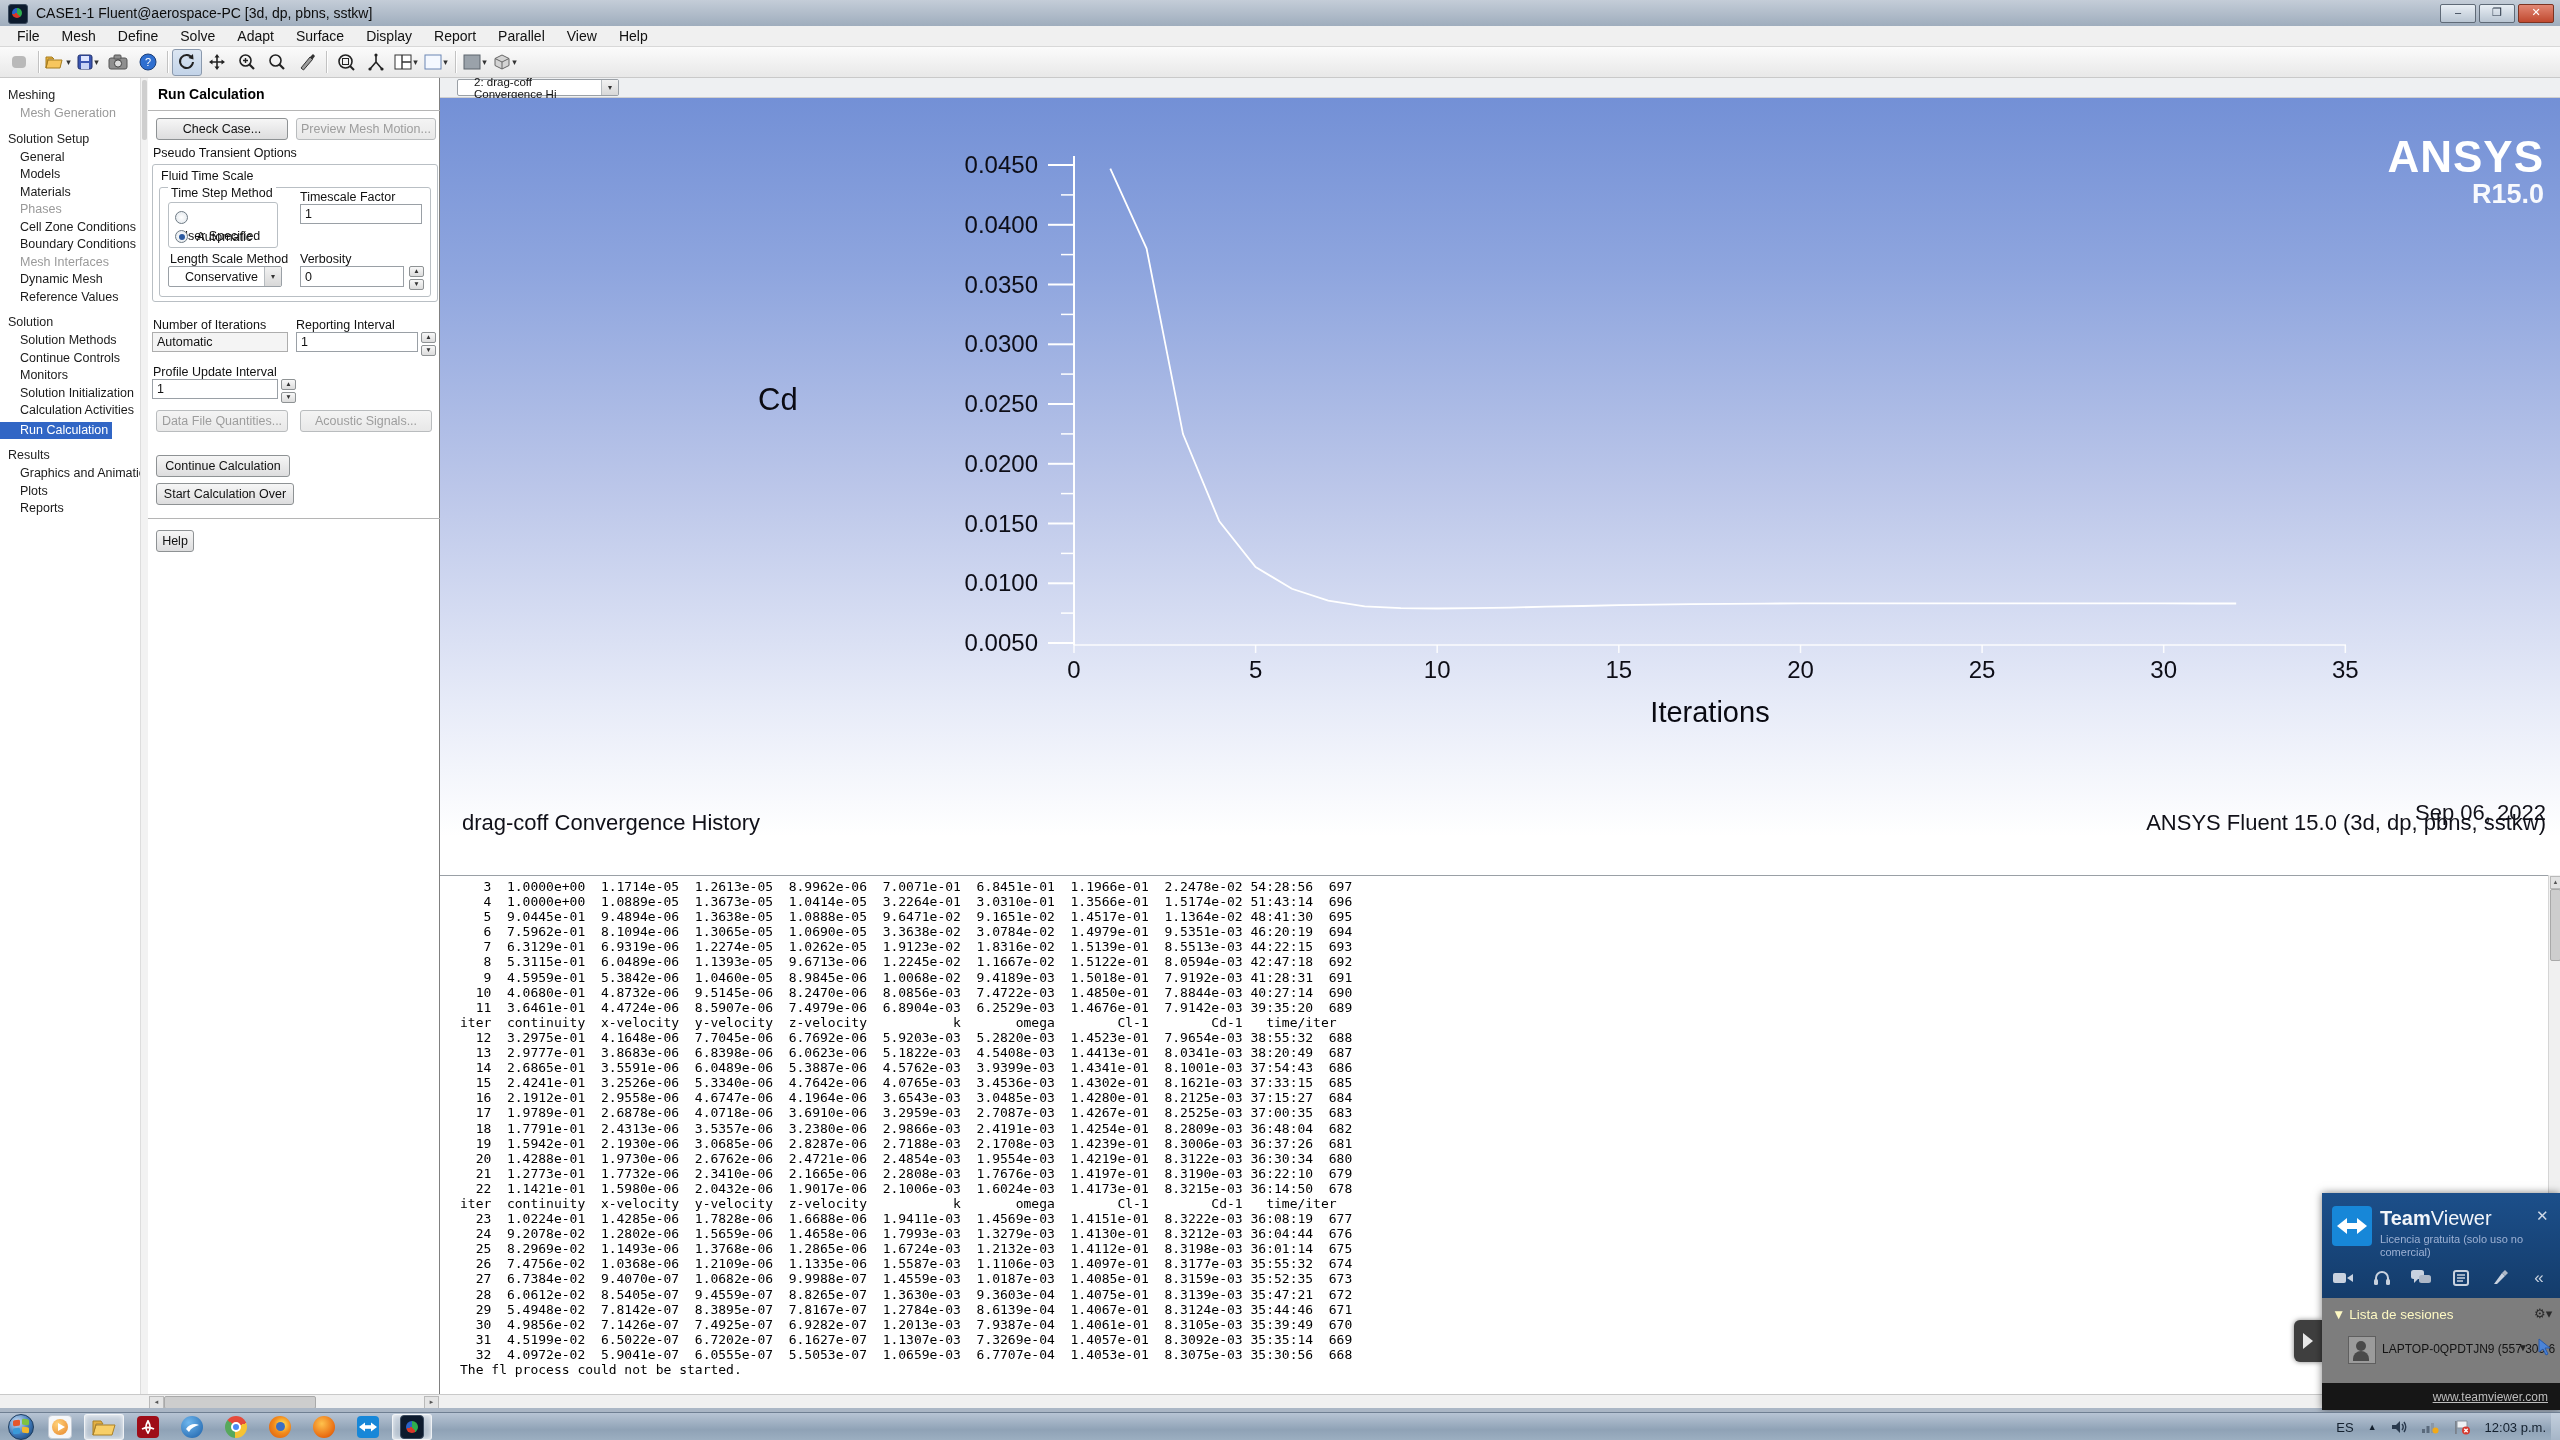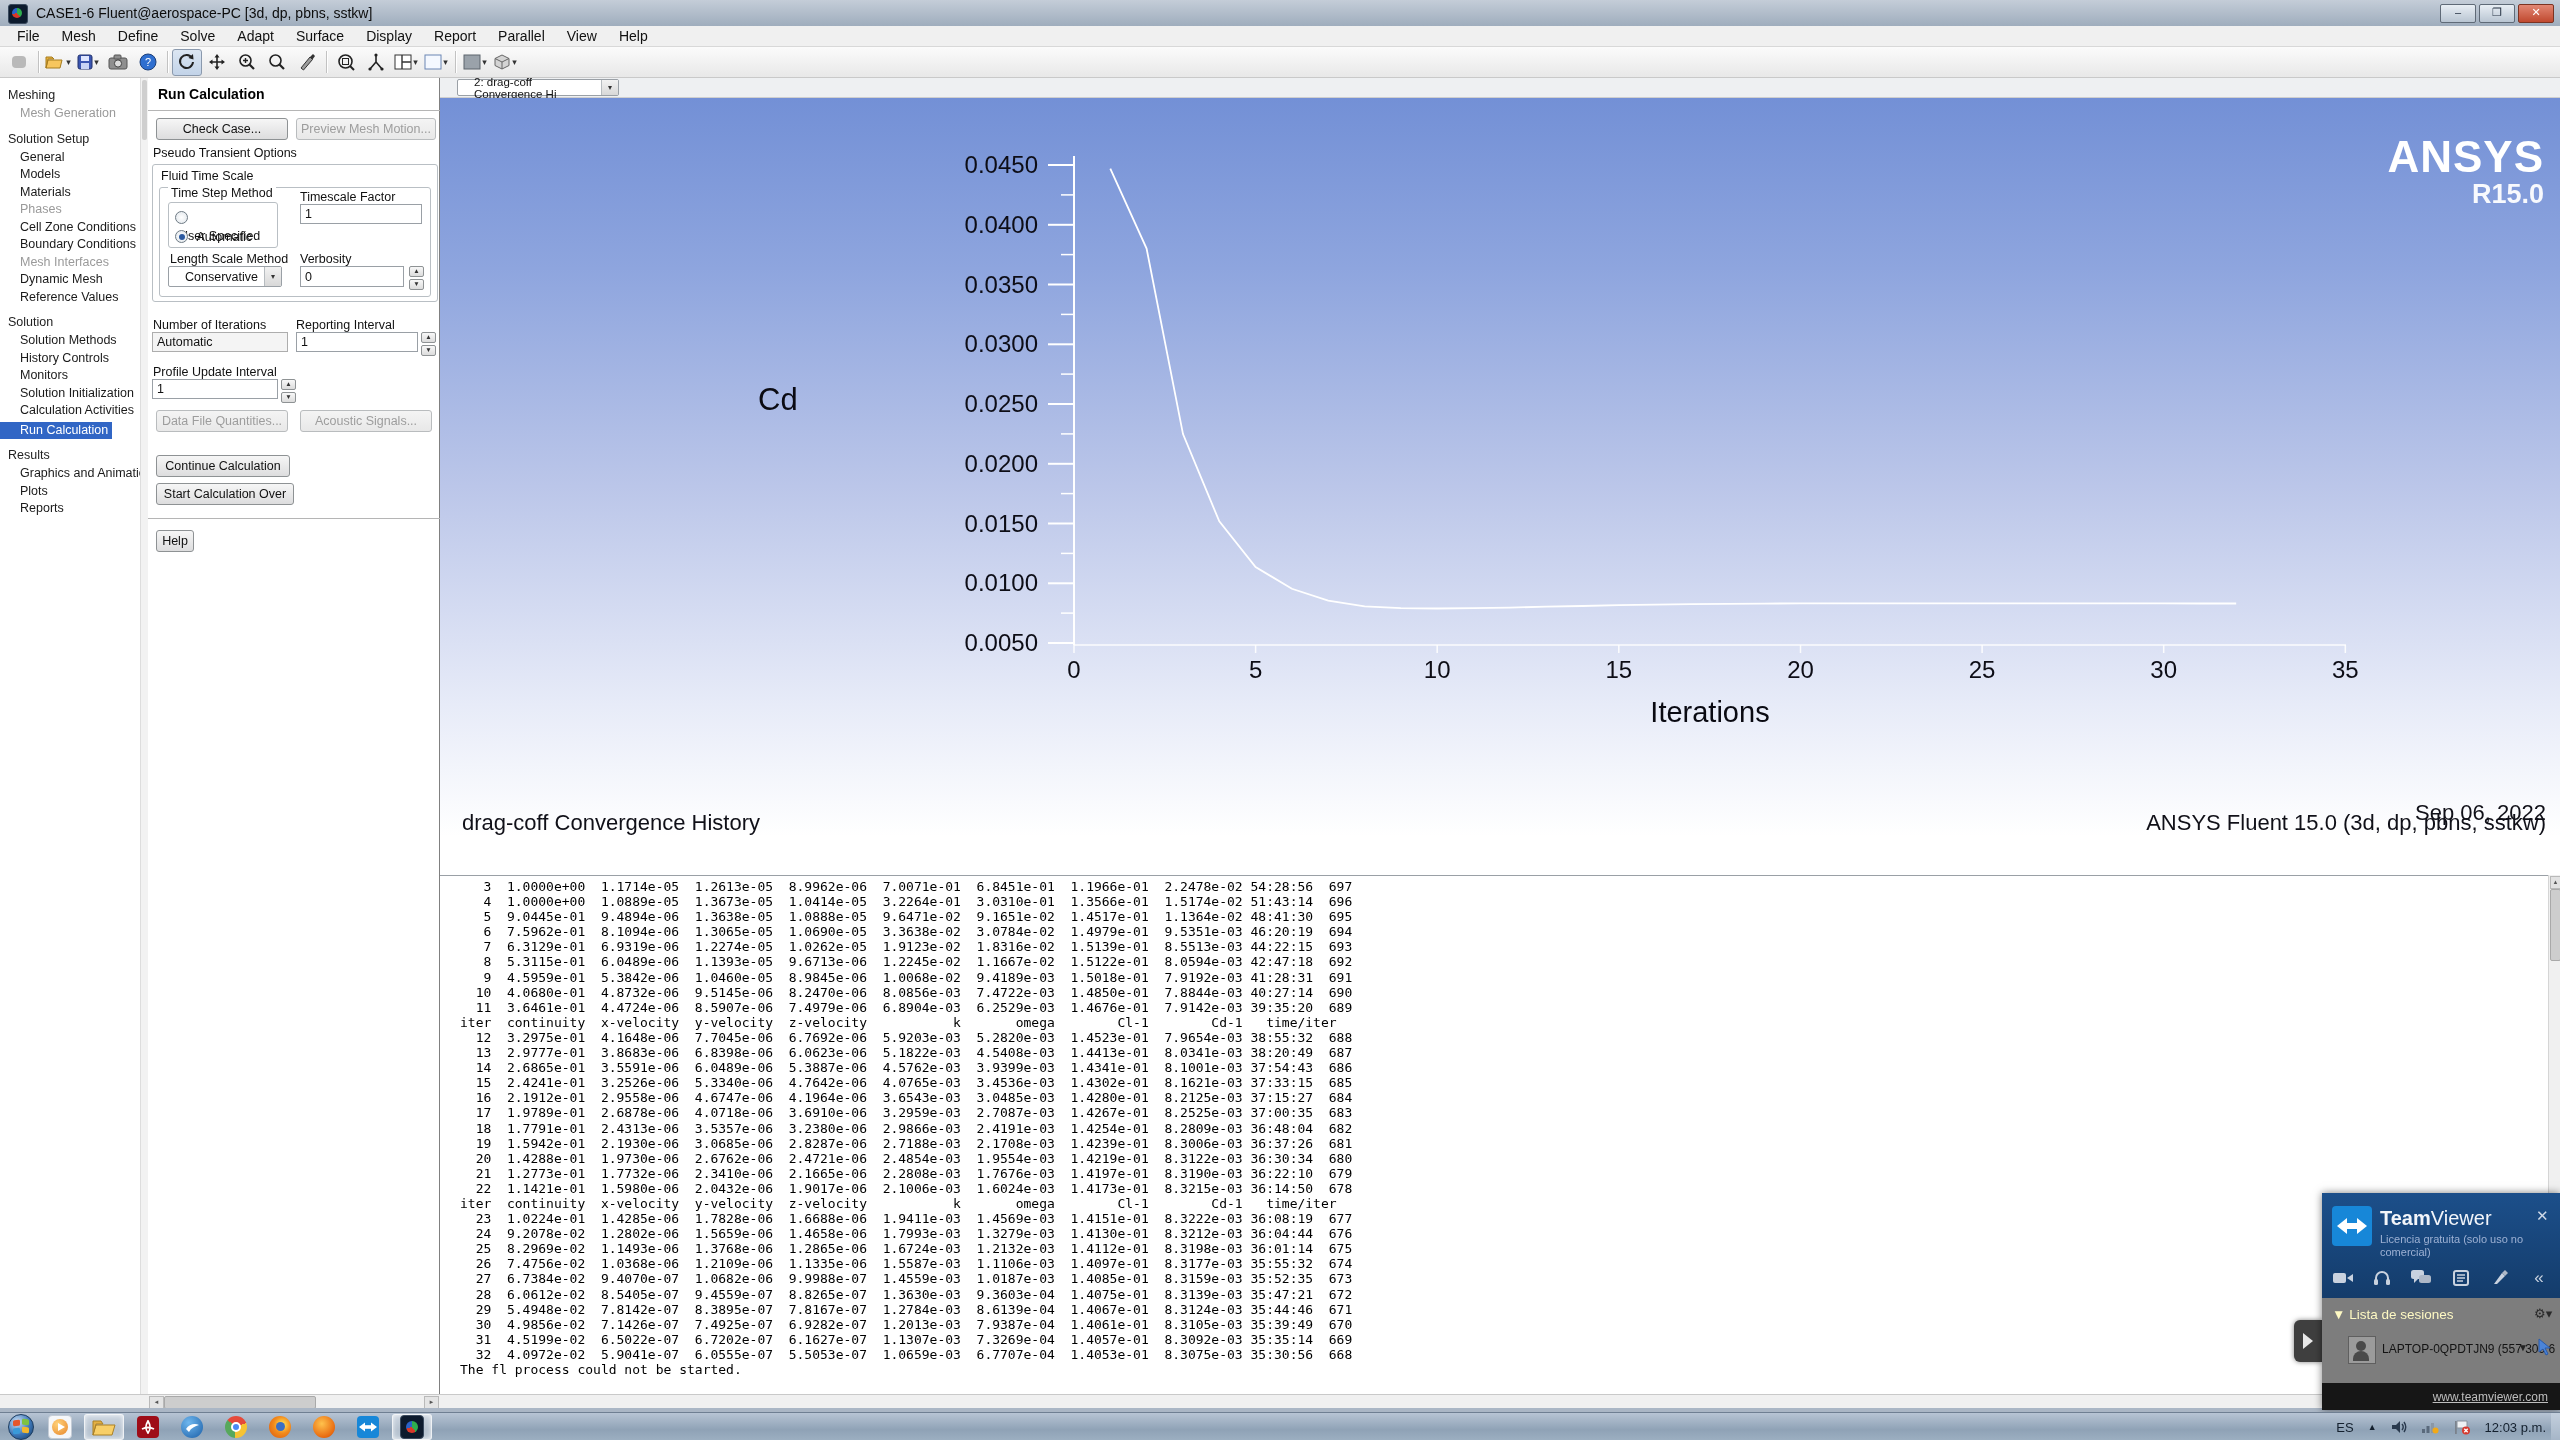--- a/index.html
+++ b/index.html
@@ -128,21 +128,21 @@
 </style>
 </head>
 <body>
 
 <div id="screen">
 
   <div id="titlebar" class="abs">
     <div id="app-icon" class="abs">
         <i></i>
       </div>
-    <div id="title-text" class="abs">CASE1-6 Fluent@aerospace-PC [3d, dp, pbns, sstkw]</div>
+    <div id="title-text" class="abs">CASE1-1 Fluent@aerospace-PC [3d, dp, pbns, sstkw]</div>
     <div class="abs" style="right:6px;top:4px;display:flex;gap:3px;">
       <div class="winbtn">–</div>
       <div class="winbtn">❐</div>
       <div class="winbtn" id="btn-close">✕</div>
     </div>
   </div>
 
   <div id="menubar" class="abs">
     <span class="menu-item">File</span>
     <span class="menu-item">Mesh</span>
@@ -277,21 +277,21 @@
     <div class="tree-item">Models</div>
     <div class="tree-item">Materials</div>
     <div class="tree-item disabled">Phases</div>
     <div class="tree-item">Cell Zone Conditions</div>
     <div class="tree-item">Boundary Conditions</div>
     <div class="tree-item disabled">Mesh Interfaces</div>
     <div class="tree-item">Dynamic Mesh</div>
     <div class="tree-item">Reference Values</div>
     <div class="tree-header">Solution</div>
     <div class="tree-item">Solution Methods</div>
-    <div class="tree-item">History Controls</div>
+    <div class="tree-item">Continue Controls</div>
     <div class="tree-item">Monitors</div>
     <div class="tree-item">Solution Initialization</div>
     <div class="tree-item">Calculation Activities</div>
     <div><span class="tree-item selected">Run Calculation</span></div>
     <div class="tree-header">Results</div>
     <div class="tree-item">Graphics and Animations</div>
     <div class="tree-item">Plots</div>
     <div class="tree-item">Reports</div>
   </div>
   <div id="tree-scroll" class="abs">

